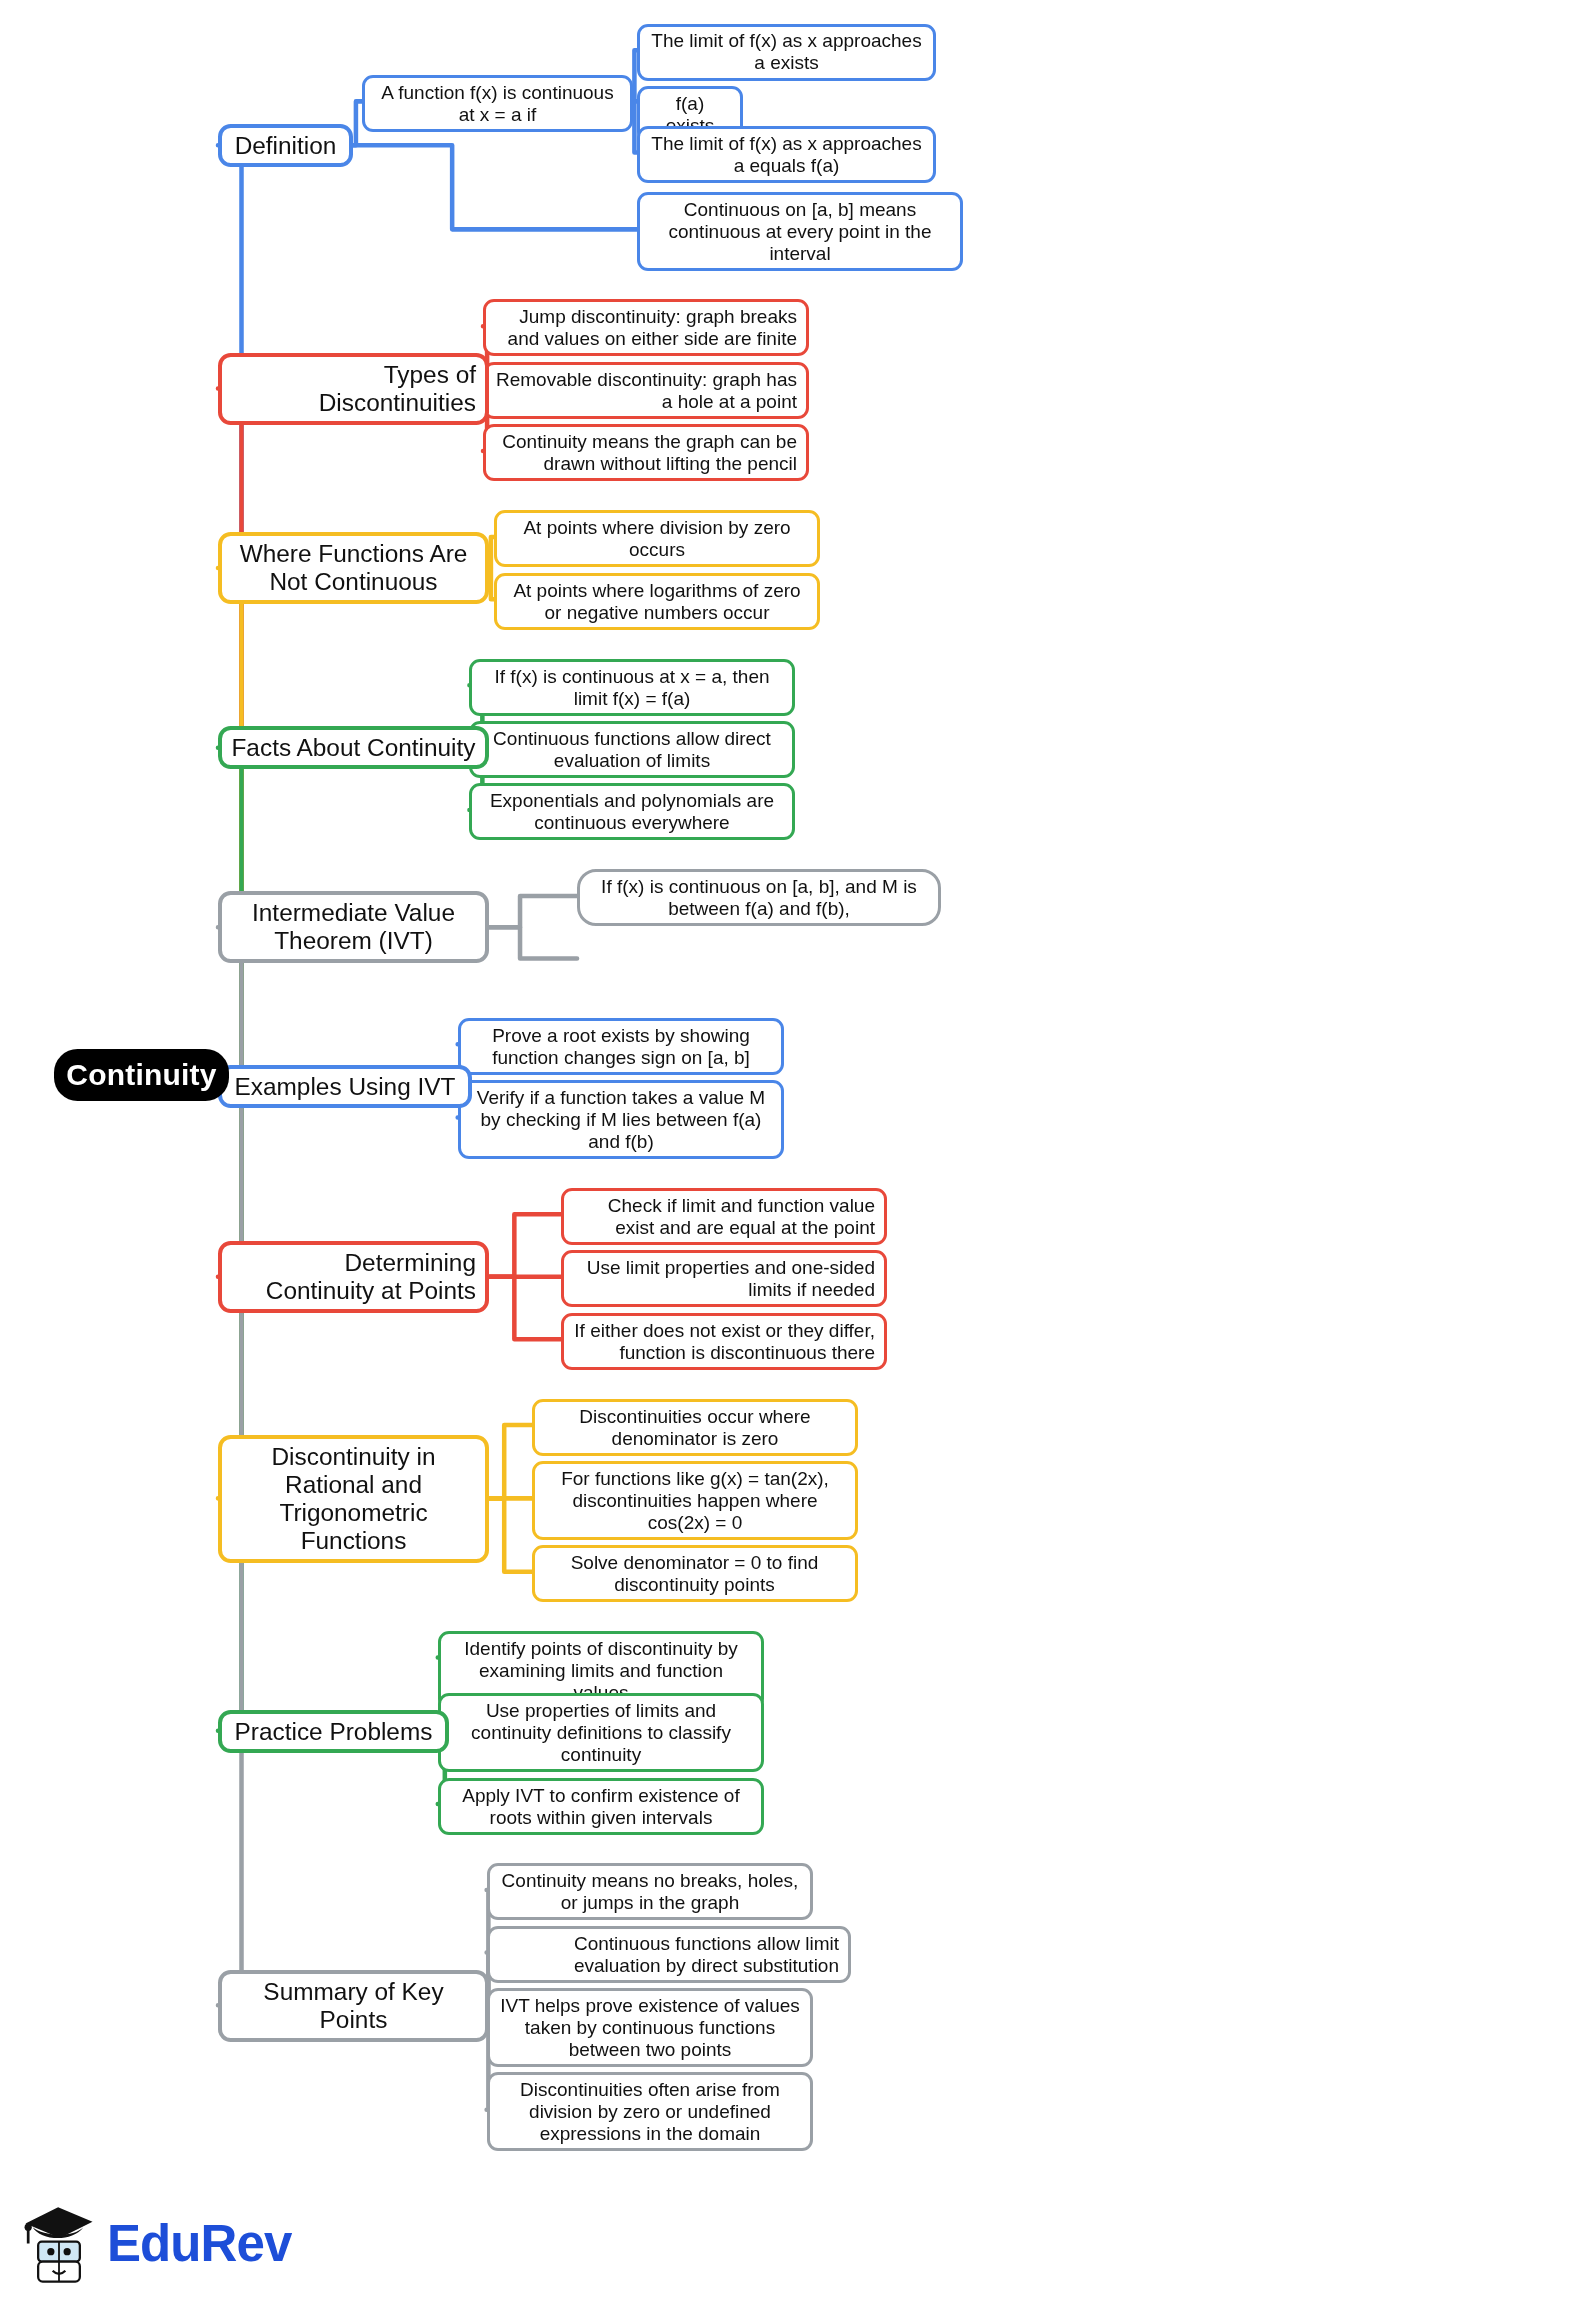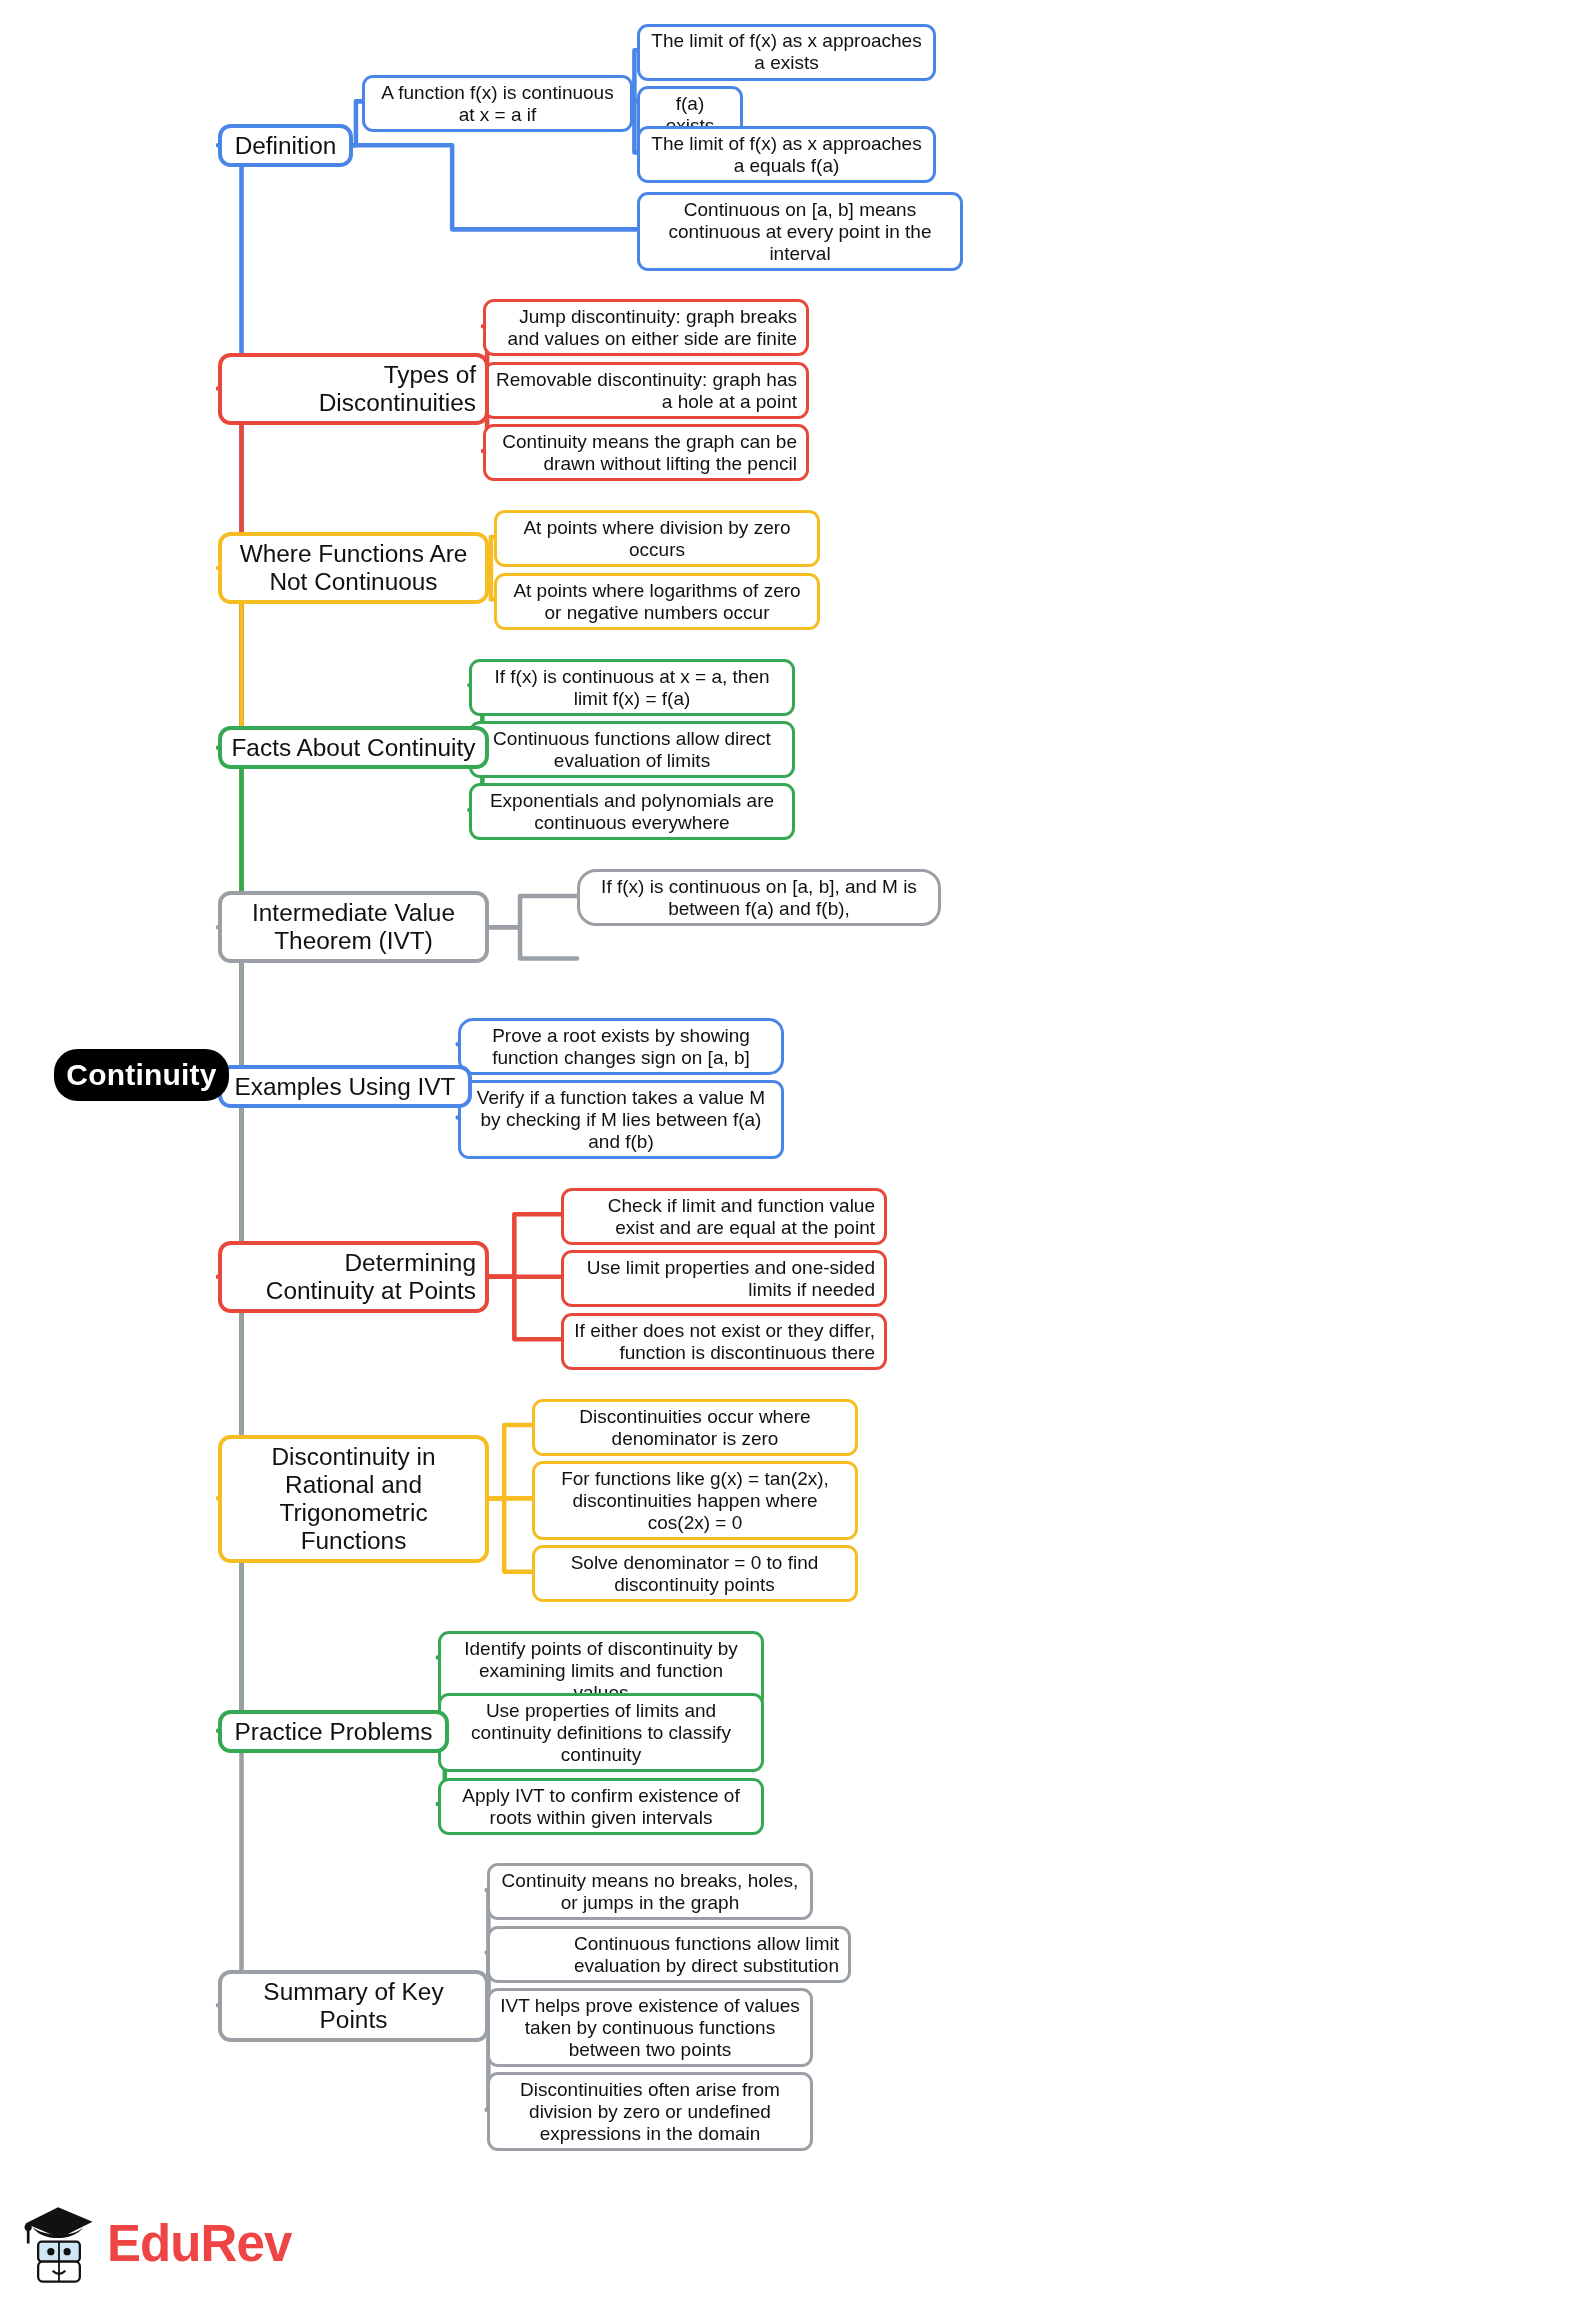--- a/index.html
+++ b/index.html
@@ -48,21 +48,21 @@
 
   
   #logo {
     position:absolute;
     left:20px; top:2196px;
     width:289px; height:94px;
     display:flex; align-items:center; gap:9px;
   }
   #logo .mark { position:relative; width:78px; height:87px; flex:none; }
   #logo .wordmark {
-    font-size:51px; font-weight:bold; color:#ef4444; letter-spacing:-0.9px;
+    font-size:51px; font-weight:bold; color:#1d4ed8; letter-spacing:-0.9px;
     font-family:"Liberation Sans", sans-serif;
   }
 </style>
 </head>
 <body>
 
 <div id="canvas">
   <svg id="wires" viewBox="0 0 1759 2546">
       <path d="M700 112 H701.4 V55.5 H704" stroke="#4a86e8" stroke-width="5" fill="none" stroke-linecap="round" stroke-linejoin="round"></path>
       <path d="M700 112 H701.4 V112 H704" stroke="#4a86e8" stroke-width="5" fill="none" stroke-linecap="round" stroke-linejoin="round"></path>
@@ -117,21 +117,21 @@
     <div class="node branch c-red" style="left: 218px; top: 353px; width: 271px; min-height: 71px;">Types of Discontinuities</div>
     <div class="node leaf c-yellow" style="left: 494px; top: 510px; width: 326px; min-height: 53px;">At points where division by zero occurs</div>
     <div class="node leaf c-yellow" style="left: 494px; top: 573px; width: 326px; min-height: 53px;">At points where logarithms of zero or negative numbers occur</div>
     <div class="node branch c-yellow" style="left: 218px; top: 532px; width: 271px; min-height: 71px;">Where Functions Are Not Continuous</div>
     <div class="node leaf c-green" style="left: 469px; top: 659px; width: 326px; min-height: 53px;">If f(x) is continuous at x = a, then limit f(x) = f(a)</div>
     <div class="node leaf c-green" style="left: 469px; top: 721px; width: 326px; min-height: 53px;">Continuous functions allow direct evaluation of limits</div>
     <div class="node leaf c-green" style="left: 469px; top: 783px; width: 326px; min-height: 53px;">Exponentials and polynomials are continuous everywhere</div>
     <div class="node branch c-green" style="left: 218px; top: 726px; width: 271px; min-height: 43px;">Facts About Continuity</div>
     <div class="node leaf c-gray" style="left: 577px; top: 869px; width: 364px; min-height: 53px; border-radius: 19px;">If f(x) is continuous on [a, b], and M is between f(a) and f(b),</div>
     <div class="node branch c-gray" style="left: 218px; top: 891px; width: 271px; min-height: 71px;">Intermediate Value Theorem (IVT)</div>
-    <div class="node leaf c-blue" style="left: 458px; top: 1018px; width: 326px; min-height: 53px; border-radius: 15px;">Prove a root exists by showing function changes sign on [a, b]</div>
+    <div class="node leaf c-blue" style="left: 458px; top: 1018px; width: 326px; min-height: 53px;">Prove a root exists by showing function changes sign on [a, b]</div>
     <div class="node leaf c-blue" style="left: 458px; top: 1080px; width: 326px; min-height: 75px;">Verify if a function takes a value M by checking if M lies between f(a) and f(b)</div>
     <div class="node branch c-blue" style="left: 218px; top: 1065px; width: 254px; min-height: 43px;">Examples Using IVT</div>
     <div class="node leaf c-red" style="left: 561px; top: 1188px; width: 326px; min-height: 53px;">Check if limit and function value exist and are equal at the point</div>
     <div class="node leaf c-red" style="left: 561px; top: 1250px; width: 326px; min-height: 53px;">Use limit properties and one-sided limits if needed</div>
     <div class="node leaf c-red" style="left: 561px; top: 1313px; width: 326px; min-height: 53px;">If either does not exist or they differ, function is discontinuous there</div>
     <div class="node branch c-red" style="left: 218px; top: 1241px; width: 271px; min-height: 71px;">Determining Continuity at Points</div>
     <div class="node leaf c-yellow" style="left: 532px; top: 1399px; width: 326px; min-height: 53px;">Discontinuities occur where denominator is zero</div>
     <div class="node leaf c-yellow" style="left: 532px; top: 1461px; width: 326px; min-height: 75px;">For functions like g(x) = tan(2x), discontinuities happen where cos(2x) = 0</div>
     <div class="node leaf c-yellow" style="left: 532px; top: 1545px; width: 326px; min-height: 53px; padding-left: 8px;">Solve denominator = 0 to find discontinuity points</div>
     <div class="node branch c-yellow" style="left: 218px; top: 1435px; width: 271px; min-height: 128px;">Discontinuity in Rational and Trigonometric Functions</div>

